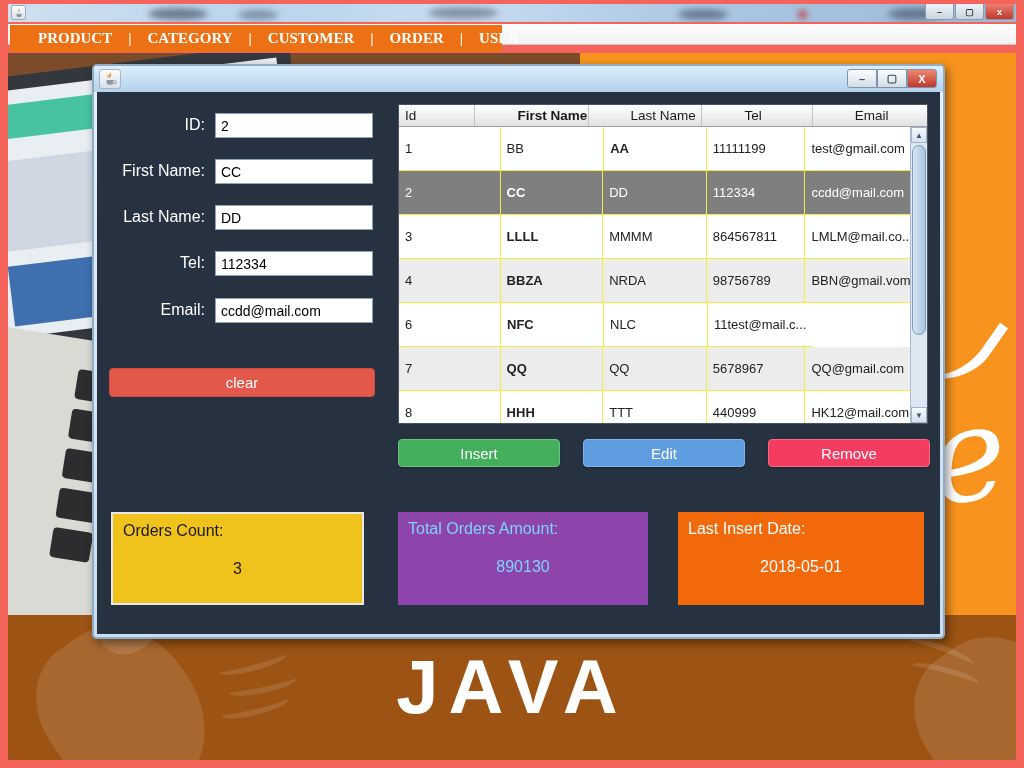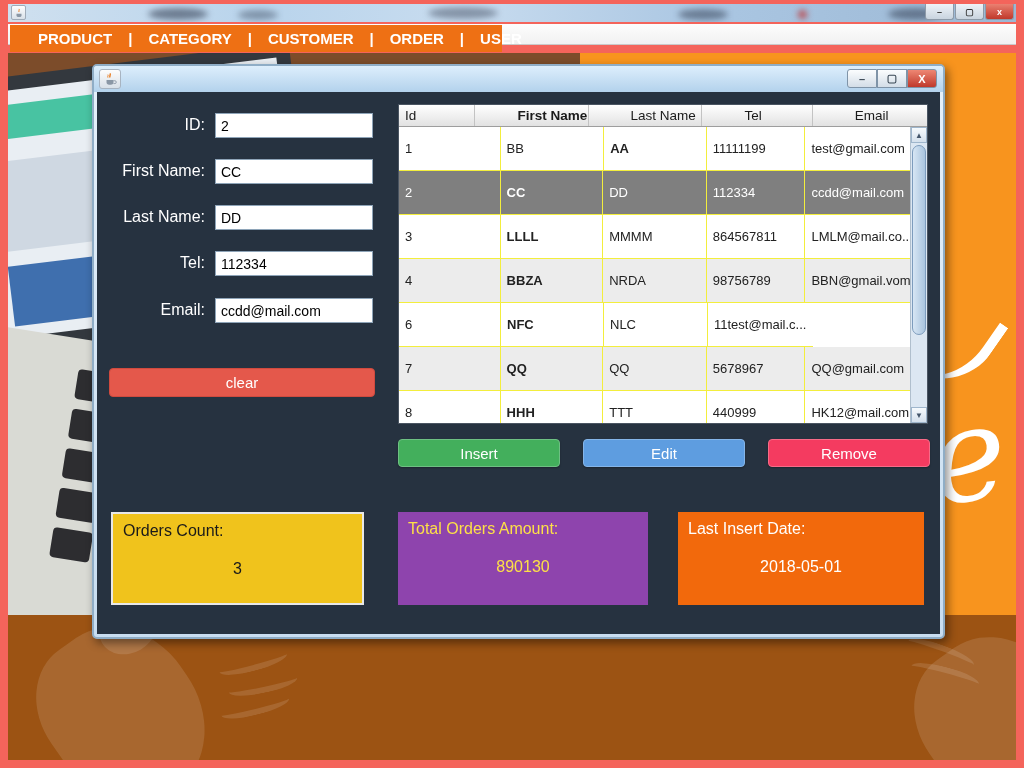--- a/index.html
+++ b/index.html
@@ -18,21 +18,21 @@
     display:flex; align-items:center; justify-content:center; }
   .outer-controls { position:absolute; right:2px; top:0; display:flex; gap:1px; }
   .outer-btn { width:29px; height:16px; display:flex; align-items:center; justify-content:center;
     font-size:9px; font-weight:bold; color:#333;
     background:linear-gradient(#eef3f8,#c9d4df); border:1px solid #8d9aa8;
     border-top:none; border-radius:0 0 3px 3px; cursor:pointer; }
   .outer-btn.close { background:linear-gradient(#ea8071,#c0392b); color:#fff; }
 
   
   .menubar { position:absolute; left:8px; right:8px; top:24px; height:21px;
-    background:linear-gradient(#fdfdfd,#f1f1f1); border-bottom:1px solid #c9c9c9; }
+    background:linear-gradient(#fdfdfd,#f1f1f1); border-bottom:1px solid #c9c9c9;font-family:Liberation Serif, serif; }
   .menu-block { position:absolute; left:2px; top:1px; height:27px; width:492px;
     background:#ee7014; display:flex; align-items:center; padding-left:24px;
     color:#fff; font-weight:bold; font-size:15px; }
   .menu-item { cursor:pointer; padding:0 4px; }
   .menu-sep { padding:0 12px; font-weight:bold; }
 
   
   .workspace { position:absolute; left:8px; right:8px; top:53px; bottom:8px; overflow:hidden; }
 
   .photo { position:absolute; left:0; top:0; width:572px; bottom:145px; overflow:hidden;
@@ -205,20 +205,21 @@
 
     <div class="brown">
       <div class="mug" style="left:40px;top:10px;"></div>
       <div class="mug-handle" style="left:90px;top:-12px;transform:rotate(-30deg);"></div>
       <div class="steam" style="left:210px;top:40px;transform:rotate(-15deg);"></div>
       <div class="steam" style="left:220px;top:62px;transform:rotate(-12deg);"></div>
       <div class="steam" style="left:212px;top:84px;transform:rotate(-14deg);"></div>
       <div class="mug" style="right:-60px;top:20px;"></div>
       <div class="steam" style="right:40px;top:30px;transform:rotate(200deg);"></div>
       <div class="steam" style="right:36px;top:52px;transform:rotate(195deg);"></div>
+      <div class="brand">JAVA</div>
     </div>
   </div>
 
   <div class="window">
     <div class="titlebar">
       <div class="java-btn">
         <svg width="14" height="14" viewBox="0 0 16 16">
           <path d="M4 9h8v2.5a3 3 0 0 1-3 3H7a3 3 0 0 1-3-3z" fill="#8a97a5"></path>
           <path d="M12 10h1.6a1.6 1.6 0 0 1 0 3.2H12" stroke="#8a97a5" stroke-width="1" fill="none"></path>
           <path d="M8 1.5c1.2 2-1 2.6 0 4.8" stroke="#e87b1e" stroke-width="1.6" fill="none"></path>
@@ -323,21 +324,21 @@
       </div>
 
       <button class="action-btn insert">Insert</button>
       <button class="action-btn edit">Edit</button>
       <button class="action-btn remove">Remove</button>
 
       <div class="stat stat0" style="background: rgb(240, 195, 28); color: rgb(26, 26, 26);">
         <div class="stat-label">Orders Count:</div>
         <div class="stat-value">3</div>
       </div>
-      <div class="stat stat1" style="background: rgb(142, 68, 173); color: #fde047;">
+      <div class="stat stat1" style="background: rgb(142, 68, 173); color: #7dd3fc;">
         <div class="stat-label">Total Orders Amount:</div>
         <div class="stat-value">890130</div>
       </div>
       <div class="stat stat2" style="background: rgb(242, 105, 12); color: rgb(255, 255, 255);">
         <div class="stat-label">Last Insert Date:</div>
         <div class="stat-value">2018-05-01</div>
       </div>
 
     </div>
   </div>

